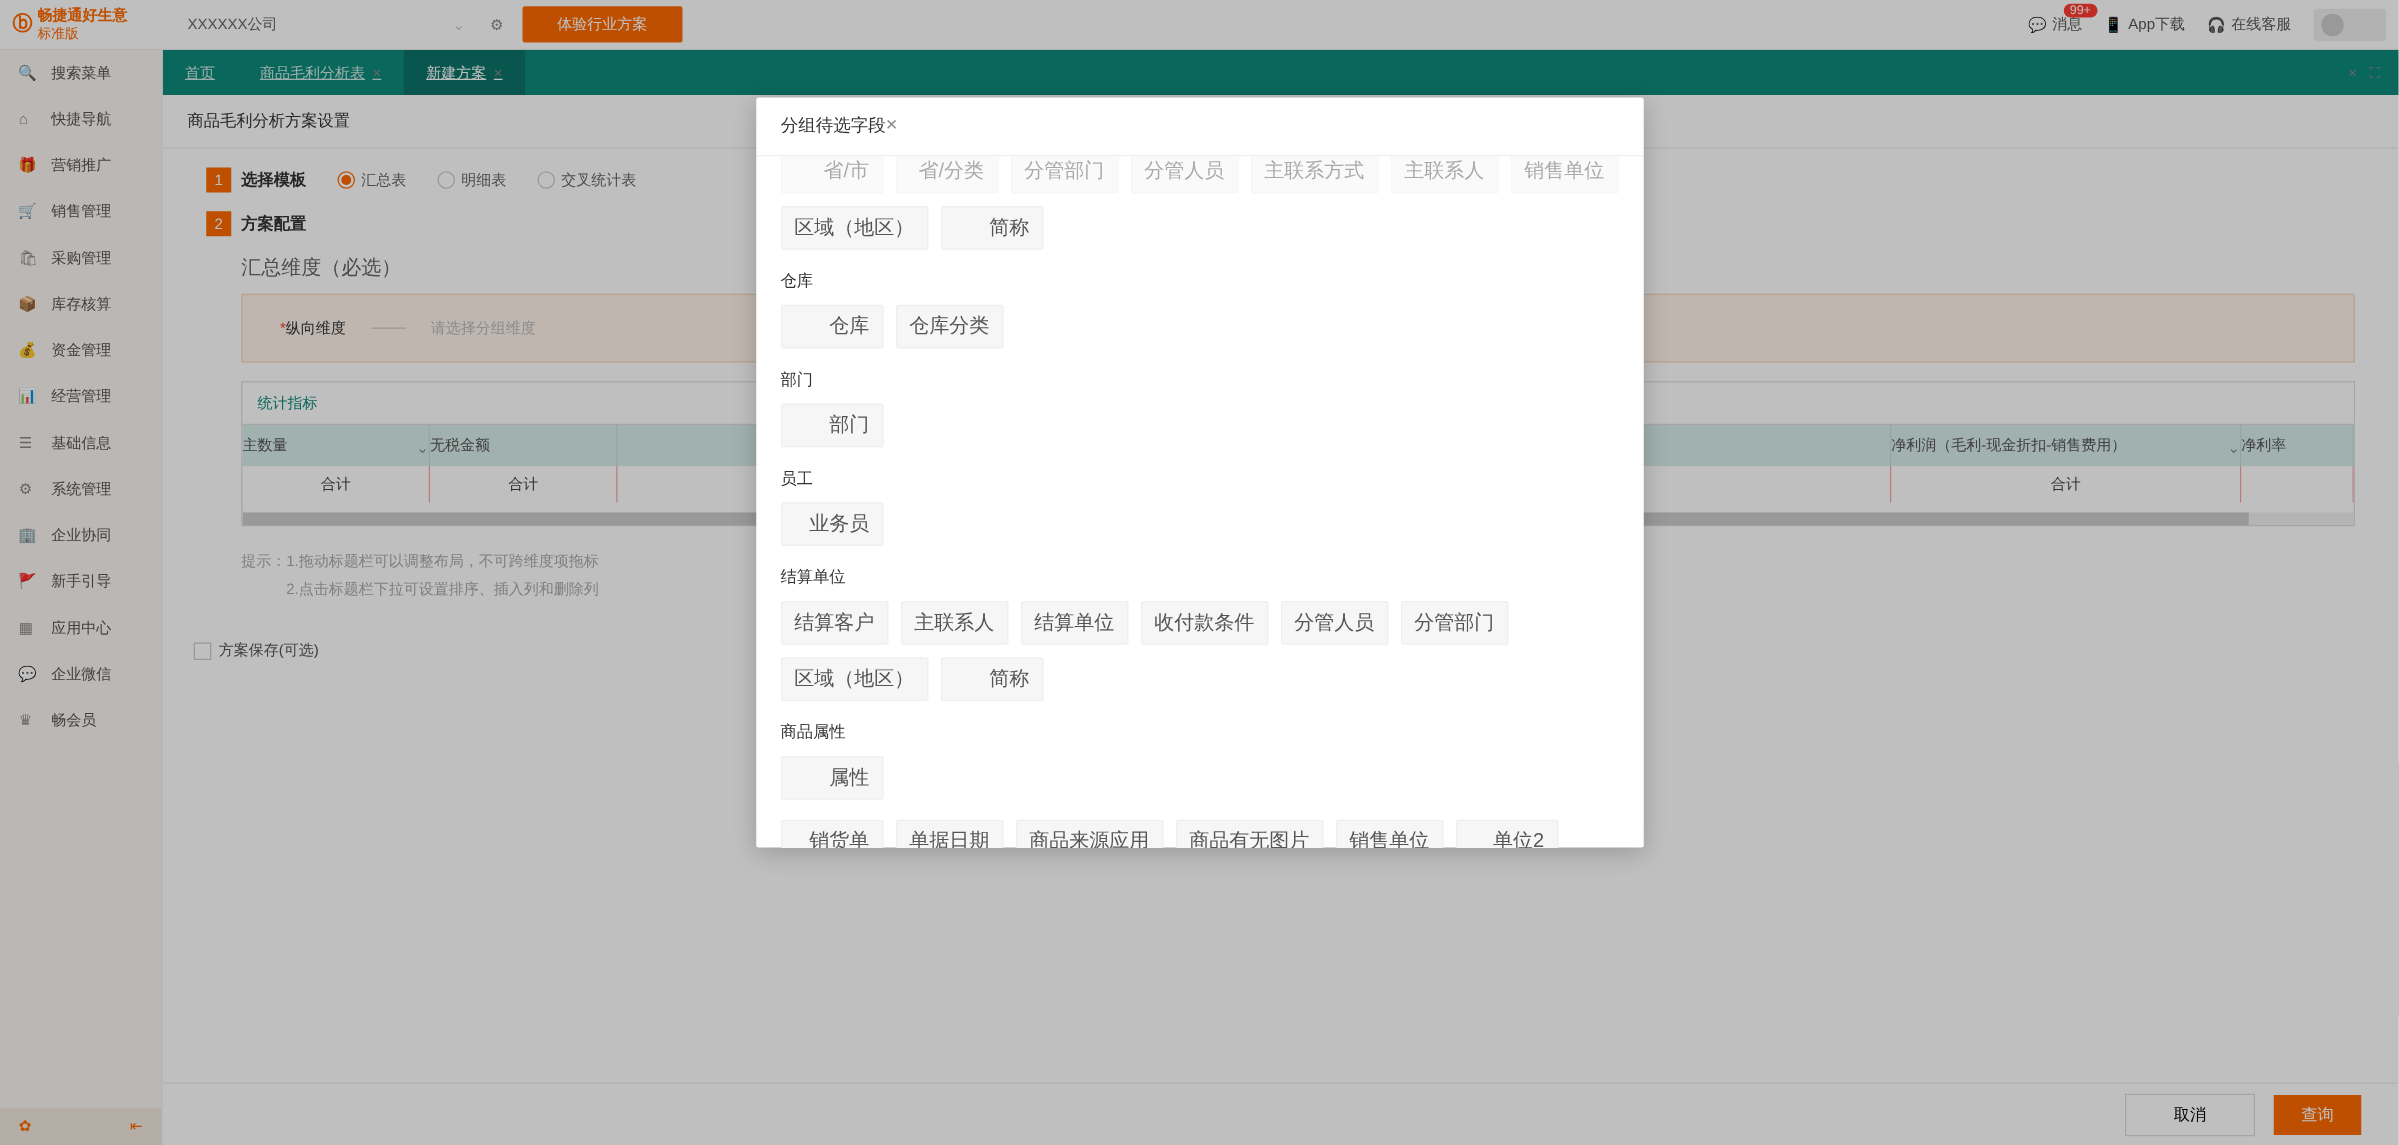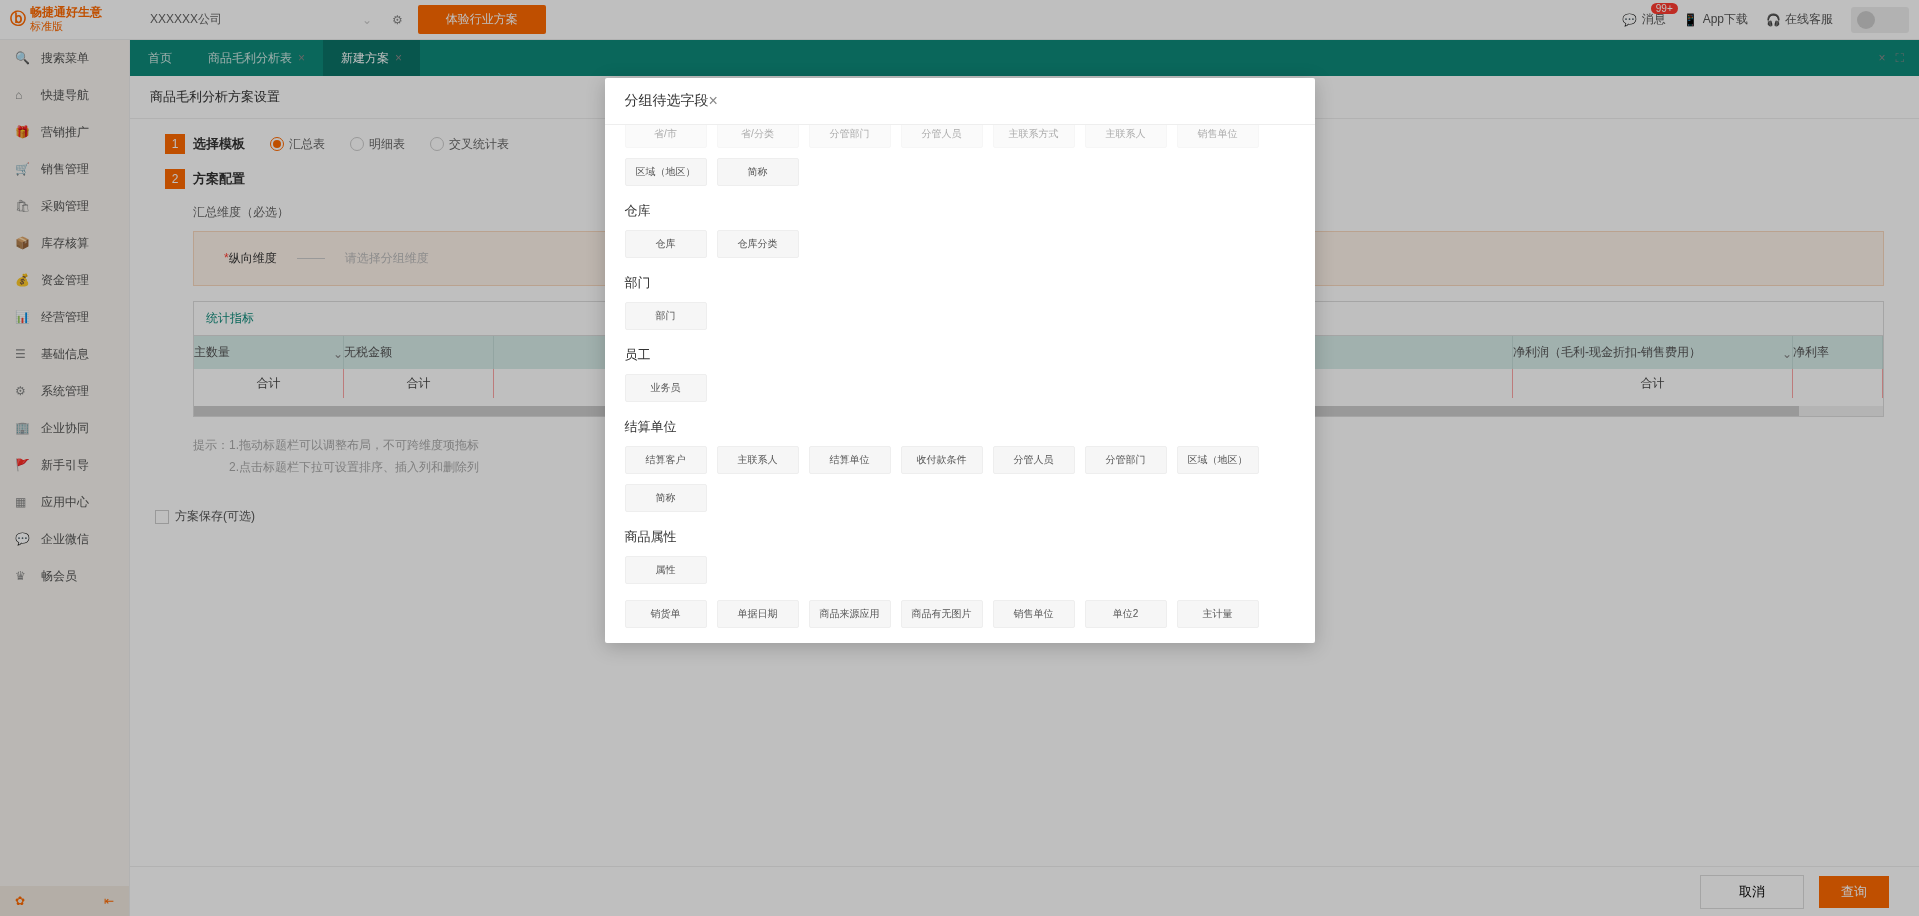--- a/index.html
+++ b/index.html
@@ -28,40 +28,40 @@
 .sidebar { width: 130px; background: #f8f5f0; border-right: 1px solid #eee; display: flex; flex-direction: column; position: relative; }
 .sidebar-item { display: flex; align-items: center; padding: 10px 15px; color: #555; cursor: pointer; gap: 10px; }
 .sidebar-icon { width: 16px; height: 16px; display: inline-block; }
 .sidebar-footer { margin-top: auto; height: 30px; background: #f0e9df; display: flex; align-items: center; justify-content: space-between; padding: 0 15px; }
 
 
 .content-area { flex: 1; display: flex; flex-direction: column; background: #f5f5f5; overflow: hidden; }
 
 
 .tab-bar { height: 36px; background: #0e8a7a; display: flex; align-items: center; color: #cfe8e4; }
-.tab { padding: 0 18px; height: 100%; display: flex; align-items: center; cursor: pointer; position: relative; gap: 6px; }
+.tab { padding: 0 18px; height: 100%; display: flex; align-items: center; cursor: pointer; position: relative; gap: 6px; text-decoration: underline; }
 .tab.active { background: #0b7367; color: #fff; }
 .tab-close { font-size: 12px; cursor: pointer; }
 .tab-bar-right { margin-left: auto; display: flex; gap: 10px; padding-right: 15px; color: #bfe0db; }
 
 
 .page-content { flex: 1; background: #fff; margin: 0; overflow: hidden; position: relative; }
 .page-header { padding: 12px 20px; border-bottom: 1px solid #eee; font-size: 13px; color: #333; }
 .config-body { padding: 15px 35px; overflow: hidden; }
 .step-row { display: flex; align-items: center; margin-bottom: 15px; }
 .step-num { width: 20px; height: 20px; background: #ff6a00; color: #fff; display: flex; align-items: center; justify-content: center; font-size: 12px; margin-right: 8px; }
 .step-label { font-size: 13px; color: #333; margin-right: 25px; font-weight: bold; }
 .radio-group { display: flex; gap: 25px; }
 .radio-opt { display: flex; align-items: center; gap: 5px; color: #666; cursor: pointer; }
 .radio-circle { width: 14px; height: 14px; border: 1px solid #ccc; border-radius: 50%; display: inline-flex; align-items: center; justify-content: center; }
 .radio-circle.selected { border-color: #ff6a00; }
 .radio-circle.selected::after { content: ""; width: 8px; height: 8px; background: #ff6a00; border-radius: 50%; }
 
 .dim-section { margin-left: 28px; margin-bottom: 15px; }
-.dim-label { color: #666; font-size: 12px; margin-bottom: 10px; }
+.dim-label { color: #666; font-size: 16px; margin-bottom: 10px; }
 .dim-box { background: #fef3ea; border: 1px solid #f8d9bf; padding: 18px 30px; display: flex; align-items: center; gap: 20px; margin-top: 10px; }
 .required-star { color: #ff3b30; }
 .dim-line { width: 28px; height: 1px; background: #ccc; }
 .dim-placeholder { color: #bbb; }
 
 .template-row { margin-left: 28px; margin-top: 18px; display: flex; align-items: center; gap: 10px; color: #666; font-size: 12px; }
 .legend-box { width: 28px; height: 16px; display: inline-block; }
 .legend-box.draggable { background: #d1edea; }
 .legend-box.nondrag { background: #eee; }
 
@@ -92,21 +92,21 @@
 .modal-title { font-size: 14px; color: #333; }
 .modal-close { cursor: pointer; color: #999; font-size: 16px; }
 .modal-body { padding: 0 20px 15px 20px; overflow-y: auto; flex: 1; position: relative; }
 .modal-body::-webkit-scrollbar { width: 10px; height: 10px; }
 .modal-body::-webkit-scrollbar-thumb { background: #ccc; }
 
 .field-partial-row { display: flex; gap: 10px; flex-wrap: wrap; opacity: 0.5; margin-top: -5px; }
 .field-group { margin-top: 16px; }
 .field-group-title { font-size: 13px; color: #333; margin-bottom: 10px; }
 .field-row { display: flex; gap: 10px; flex-wrap: wrap; }
-.field-chip { min-width: 82px; padding: 6px 10px; background: #f6f6f6; border: 1px solid #eee; text-align: center; color: #555; cursor: pointer; font-size: 10px; border-radius: 2px; }
+.field-chip { min-width: 82px; padding: 6px 10px; background: #f6f6f6; border: 1px solid #eee; text-align: right; color: #555; cursor: pointer; font-size: 16px; border-radius: 2px; }
 
 .h-scroll-hint { height: 10px; background: #f0f0f0; margin: 8px 0 0 0; position: relative; }
 .h-scroll-thumb { position: absolute; left: 0; width: 95%; height: 100%; background: #ccc; }
 
 
 .ico { font-style: normal; font-family: Arial, sans-serif; color: #888; }
 </style>
 </head>
 <body>
 

